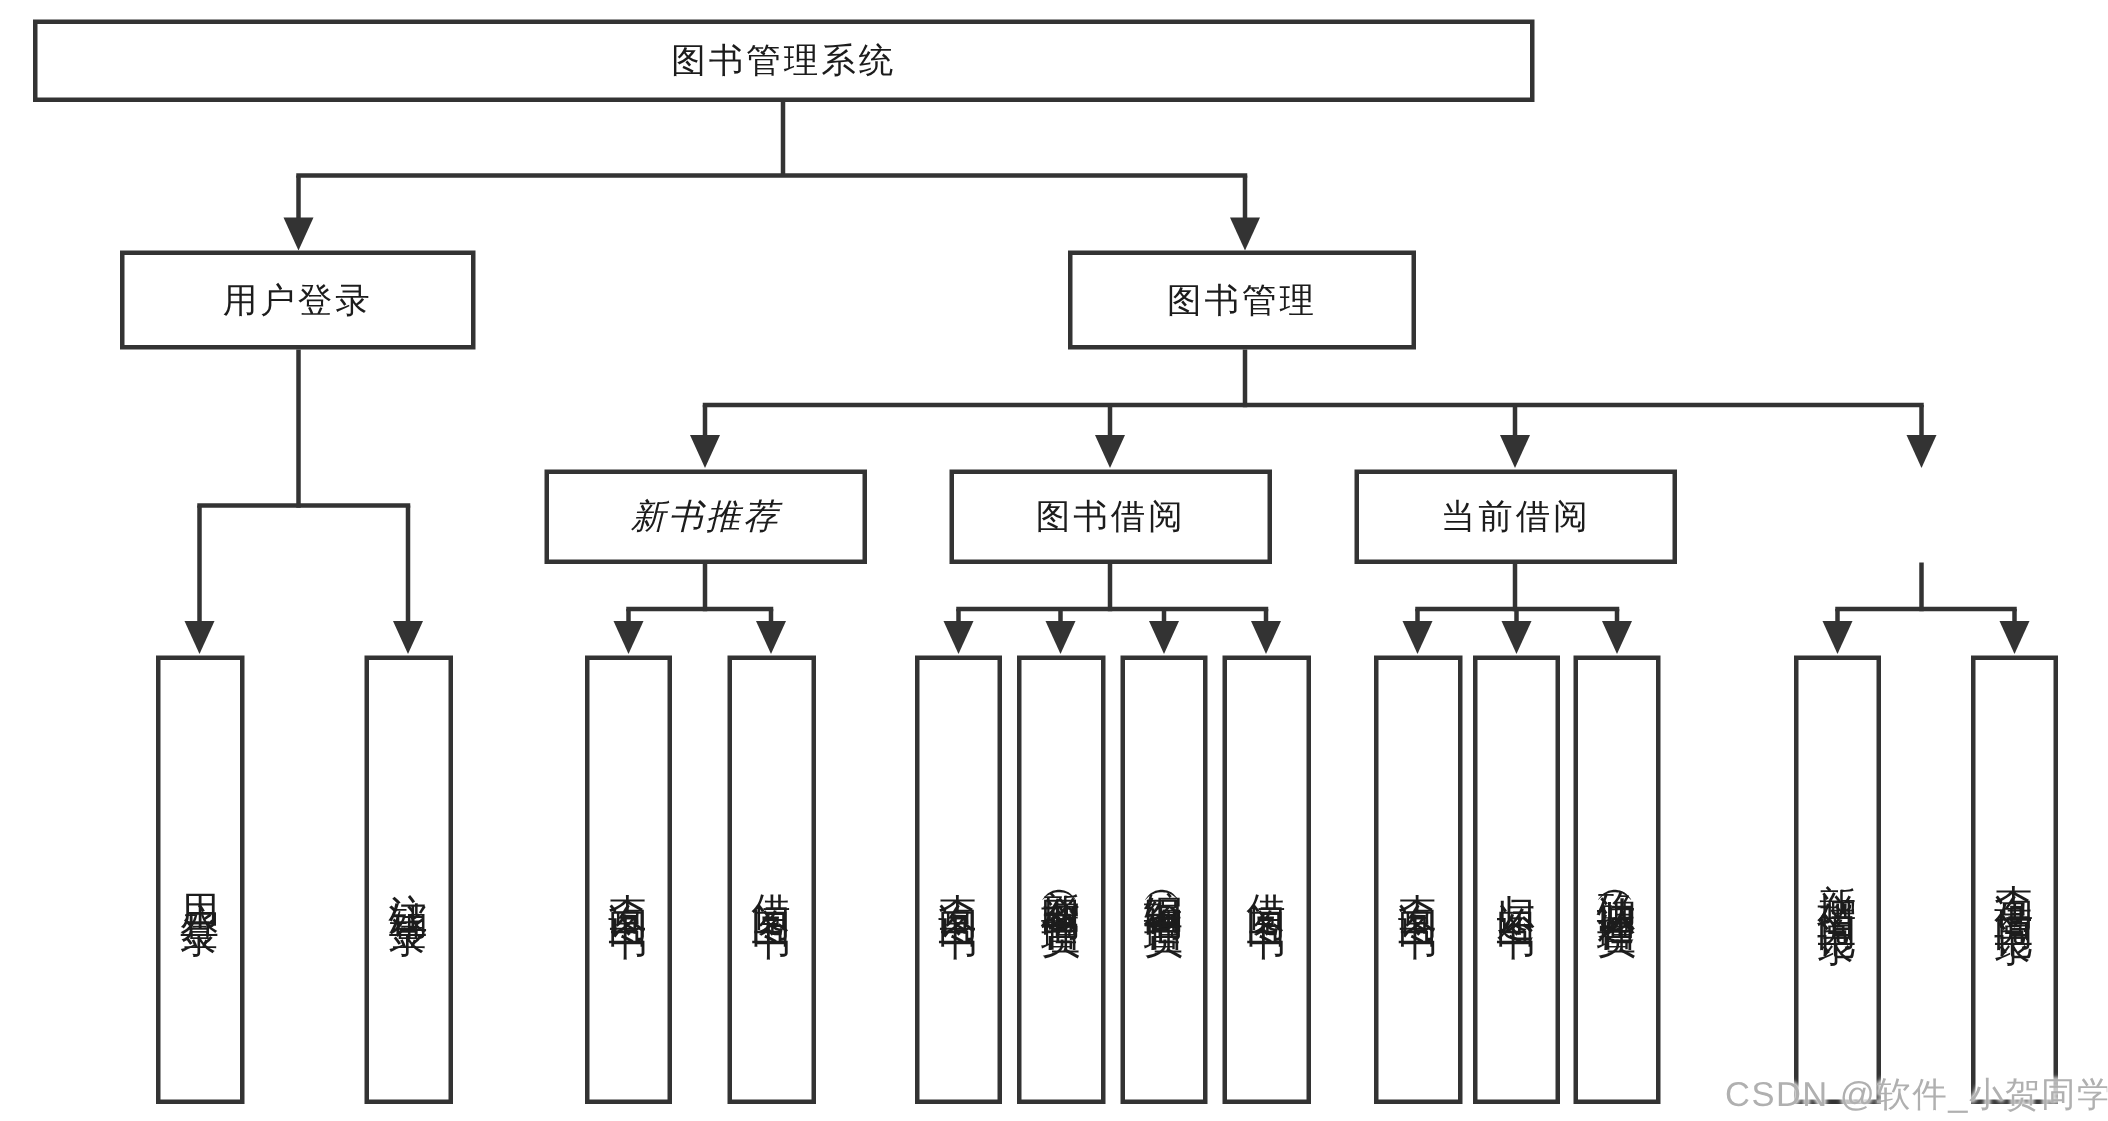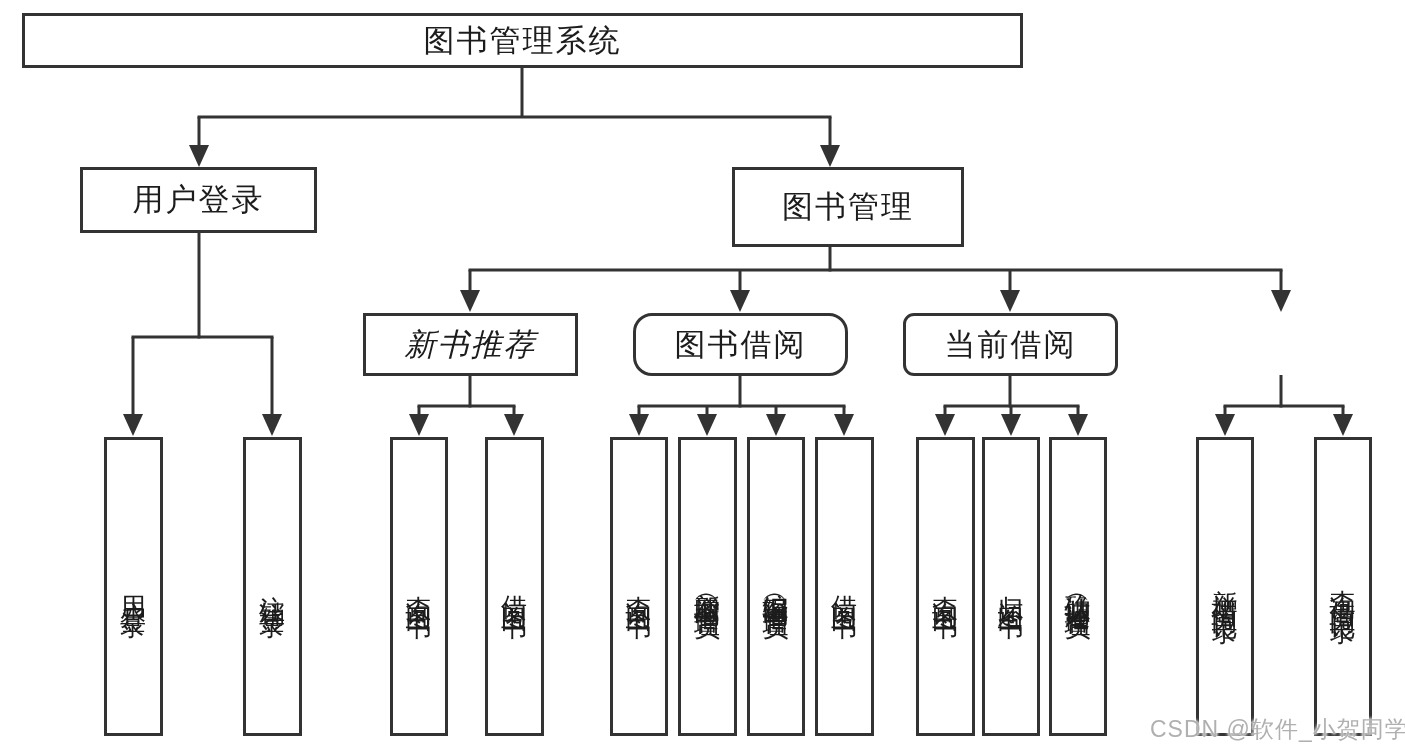--- a/index.html
+++ b/index.html
@@ -13,21 +13,21 @@
   #connectors{position:absolute;left:0;top:0;z-index:0;}
   .box{
     position:absolute;
     box-sizing:border-box;
     background:#ffffff;
     border:3px solid #333333;
     display:flex;align-items:center;justify-content:center;
     color:#1c1c1c;
     z-index:2;
   }
-  .hbox{font-size:31px;letter-spacing:2px;white-space:nowrap;}
+  .hbox{font-size:23px;letter-spacing:2px;white-space:nowrap;}
   .leaf .vtext{
     writing-mode:vertical-rl;
     text-orientation:mixed;
     font-size:26px;
     letter-spacing:6px;
     line-height:1;
     color:#1c1c1c;
   }
   .leaf.tight .vtext{letter-spacing:3px;}
   #watermark{
@@ -110,31 +110,31 @@
     <polygon class="ahead" points="1343,436 1333,414 1353,414"></polygon>
   </svg>
 
   <div class="box hbox" style="left:22px;top:13px;width:1001px;height:55px;">
     <span>图书管理系统</span>
   </div>
 
   <div class="box hbox" style="left:80px;top:167px;width:237px;height:66px;">
     <span>用户登录</span>
   </div>
-  <div class="box hbox" style="left:712px;top:167px;width:232px;height:80px;margin-left:20px;">
+  <div class="box hbox" style="left:712px;top:167px;width:232px;height:66px;">
     <span>图书管理</span>
   </div>
 
   <div class="box hbox" style="left:363px;top:313px;width:215px;height:63px;font-style:italic;">
     <span>新书推荐</span>
   </div>
-  <div class="box hbox" style="left:633px;top:313px;width:215px;height:63px;border-radius:19px;">
+  <div class="box hbox" style="left:633px;top:313px;width:215px;height:63px;">
     <span>图书借阅</span>
   </div>
-  <div class="box hbox" style="left:903px;top:313px;width:215px;height:63px;border-radius:11px;">
+  <div class="box hbox" style="left:903px;top:313px;width:215px;height:63px;">
     <span>当前借阅</span>
   </div>
 
   <div class="box leaf" style="left:104px;top:437px;width:59px;height:299px;">
     <span class="vtext">用户登录</span>
   </div>
   <div class="box leaf" style="left:243px;top:437px;width:59px;height:299px;">
     <span class="vtext">注销登录</span>
   </div>
 

